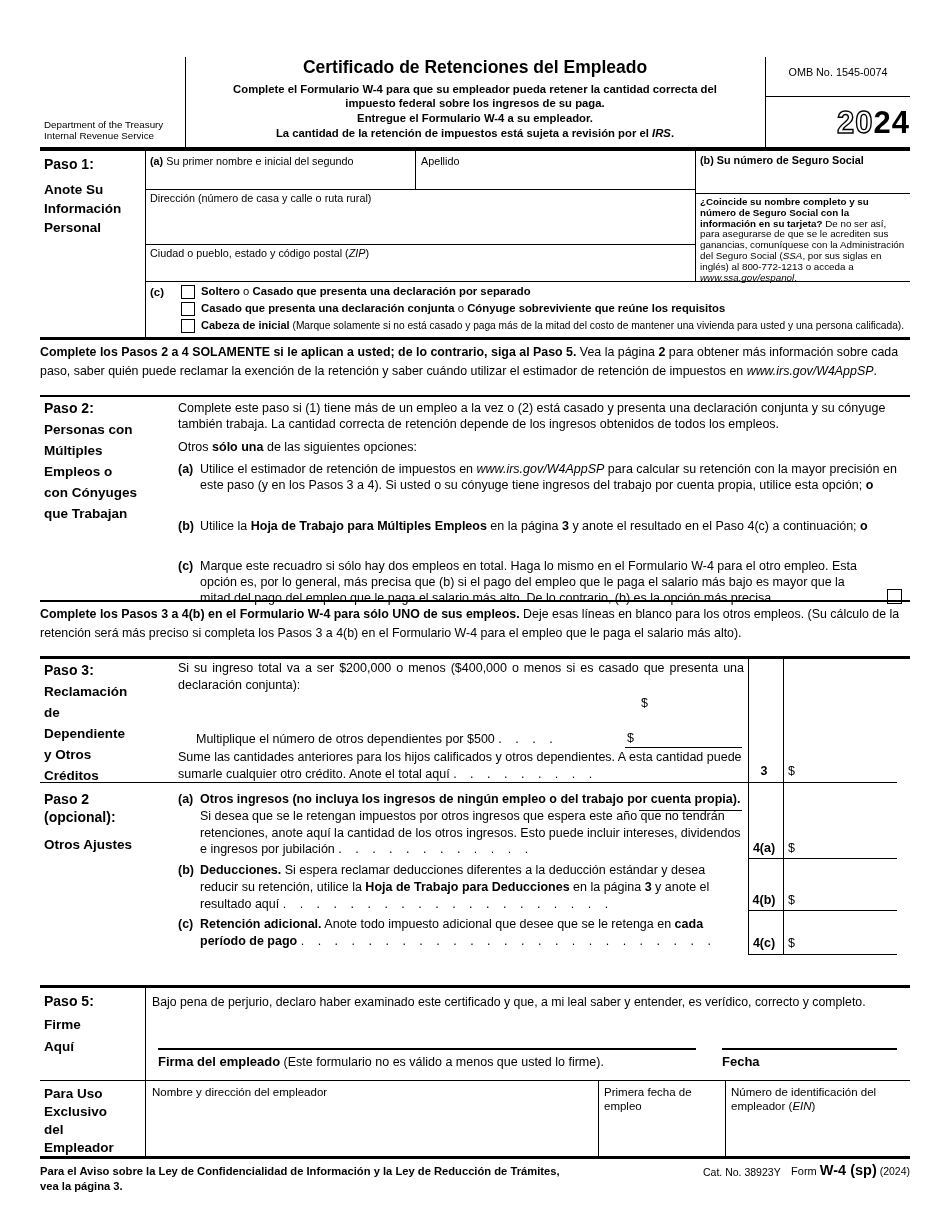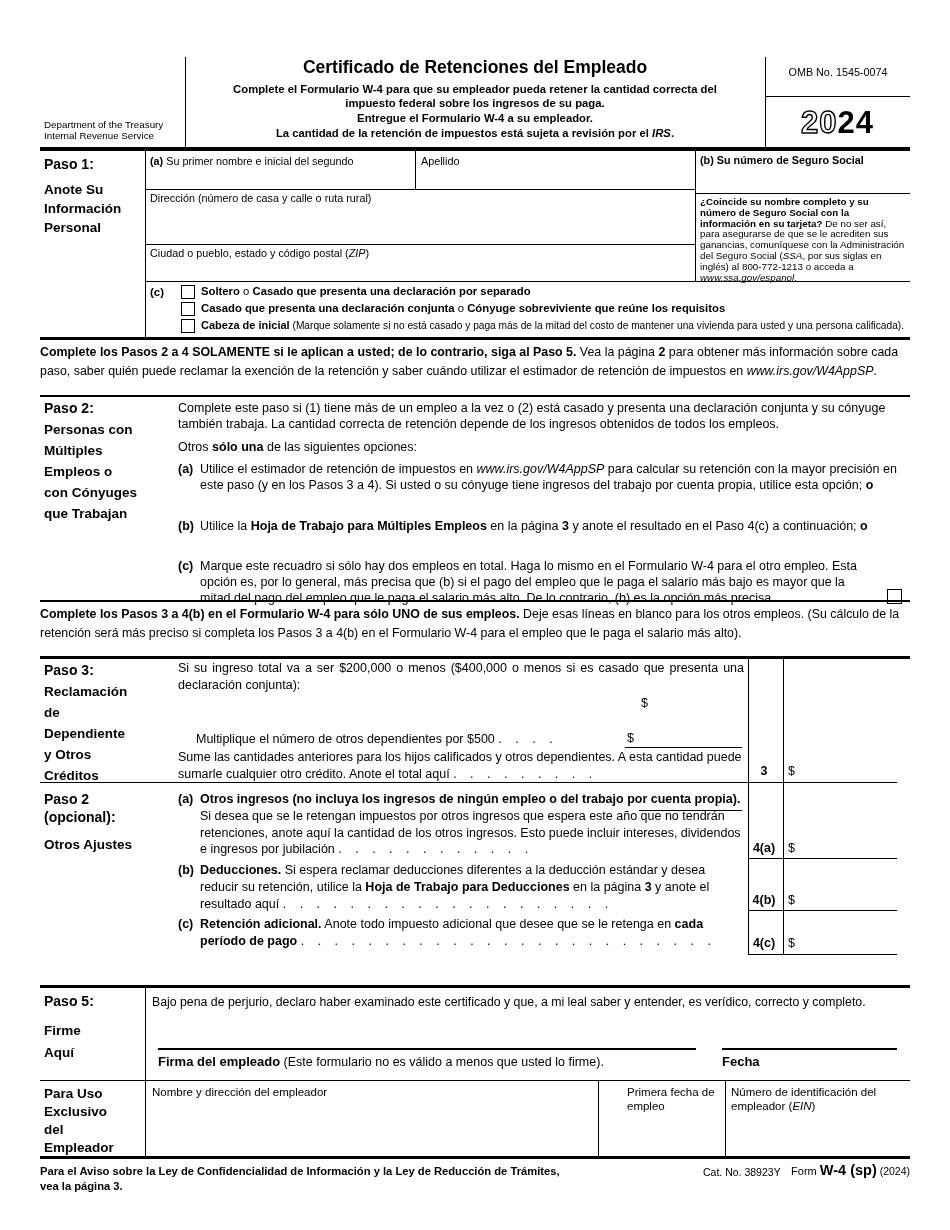--- a/index.html
+++ b/index.html
@@ -50,21 +50,21 @@
   <div class="a rule" style="left:185px;top:57px;width:1px;height:90px;"></div>
 
   <div class="a ctr b" style="left:190px;top:57px;width:570px;font-size:17.5px;">Certificado de Retenciones del Empleado</div>
   <div class="a ctr b" style="left:210px;top:82px;width:530px;font-size:11.3px;line-height:14.2px;">Complete el Formulario W-4 para que su empleador pueda retener la cantidad correcta del impuesto federal sobre los ingresos de su paga.</div>
   <div class="a ctr b" style="left:190px;top:112px;width:570px;font-size:11.3px;">Entregue el Formulario W-4 a su empleador.</div>
   <div class="a ctr b" style="left:190px;top:127px;width:570px;font-size:11.3px;"><span>La cantidad de la retención de impuestos está sujeta a revisión por el </span><span class="i">IRS</span><span>.</span></div>
 
   <div class="a rule" style="left:765px;top:57px;width:1px;height:90px;"></div>
   <div class="a ctr" style="left:766px;top:66px;width:144px;font-size:10.8px;">OMB No. 1545-0074</div>
   <div class="a rule" style="left:765px;top:96px;width:145px;height:1px;"></div>
-  <div class="a ctr yr" style="left:765px;top:105px;width:145px;"><span class="yrO">20</span><span>24</span></div>
+  <div class="a ctr yr" style="left:765px;top:105px;width:145px;text-align:right;"><span class="yrO">20</span><span>24</span></div>
 
   <div class="a rule" style="left:40px;top:147px;width:870px;height:4px;"></div>
 
   <div class="a" style="left:44px;top:156px;width:100px;">
     <div class="lbl">Paso 1:</div>
     <div class="sublbl" style="margin-top:8px;line-height:19px;">Anote Su
 Información
 Personal</div>
   </div>
   <div class="a rule" style="left:145px;top:151px;width:1px;height:186px;"></div>
@@ -193,42 +193,42 @@
   </div>
   <div class="a ctr b" style="left:744px;top:936px;width:40px;font-size:12.5px;">4(c)</div>
   <div class="a" style="left:788px;top:936px;font-size:12.5px;">$</div>
   <input class="fld" style="left: 800px; top: 936px; width: 95px; height: 15px;">
   <div class="a rule" style="left:748px;top:954px;width:149px;height:1px;"></div>
 
   <div class="a rule" style="left:40px;top:985px;width:870px;height:3px;"></div>
   <div class="a rule" style="left:145px;top:988px;width:1px;height:92px;"></div>
   <div class="a" style="left:44px;top:993px;width:95px;">
     <div class="lbl">Paso 5:</div>
-    <div class="sublbl" style="margin-top:11px;line-height:22px;">Firme
+    <div class="sublbl" style="margin-top:5px;line-height:22px;">Firme
 Aquí</div>
   </div>
   <div class="a" style="left:152px;top:995px;width:752px;font-size:12.3px;">Bajo pena de perjurio, declaro haber examinado este certificado y que, a mi leal saber y entender, es verídico, correcto y completo.</div>
   <input class="fld" style="left: 162px; top: 1028px; width: 525px; height: 17px;">
   <div class="a rule" style="left:158px;top:1048px;width:538px;height:1.5px;"></div>
   <div class="a" style="left:158px;top:1054px;width:560px;font-size:12.5px;"><span class="b f13">Firma del empleado</span><span> (Este formulario no es válido a menos que usted lo firme).</span></div>
   <input class="fld" style="left: 724px; top: 1028px; width: 170px; height: 17px;">
   <div class="a rule" style="left:722px;top:1048px;width:175px;height:1.5px;"></div>
   <div class="a b f13" style="left:722px;top:1054px;">Fecha</div>
 
   <div class="a rule" style="left:40px;top:1080px;width:870px;height:1px;"></div>
   <div class="a rule" style="left:145px;top:1080px;width:1px;height:76px;"></div>
   <div class="a rule" style="left:598px;top:1080px;width:1px;height:76px;"></div>
   <div class="a rule" style="left:725px;top:1080px;width:1px;height:76px;"></div>
   <div class="a f115" style="left:152px;top:1085px;width:340px;">Nombre y dirección del empleador</div>
   <div class="a sublbl" style="left:44px;top:1085px;width:98px;line-height:18px;">Para Uso
 Exclusivo
 del
 Empleador</div>
   <input class="fld" style="left: 152px; top: 1103px; width: 435px; height: 45px;">
-  <div class="a f115 pl" style="left:604px;top:1085px;width:115px;margin-left:23px;">Primera fecha de
+  <div class="a f115 pl" style="left:604px;top:1085px;width:115px;">Primera fecha de
 empleo</div>
   <input class="fld" style="left: 604px; top: 1120px; width: 115px; height: 17px;">
   <div class="a f115" style="left:731px;top:1085px;width:168px;"><span>Número de identificación del empleador (</span><span class="i">EIN</span><span>)</span></div>
   <input class="fld" style="left: 731px; top: 1120px; width: 165px; height: 17px;">
   <div class="a rule" style="left:40px;top:1156px;width:870px;height:3px;"></div>
 
   <div class="a b pl" style="left:40px;top:1164px;width:650px;font-size:11.2px;line-height:15px;">Para el Aviso sobre la Ley de Confidencialidad de Información y la Ley de Reducción de Trámites,
 vea la página 3.</div>
   <div class="a" style="left:703px;top:1166px;width:110px;font-size:10.5px;">Cat. No. 38923Y</div>
   <div class="a rt" style="left:760px;top:1162px;width:150px;font-size:11px;"><span>Form </span><span class="b" style="font-size:14.5px;">W-4 (sp)</span><span style="font-size:10.5px;"> (2024)</span></div>

